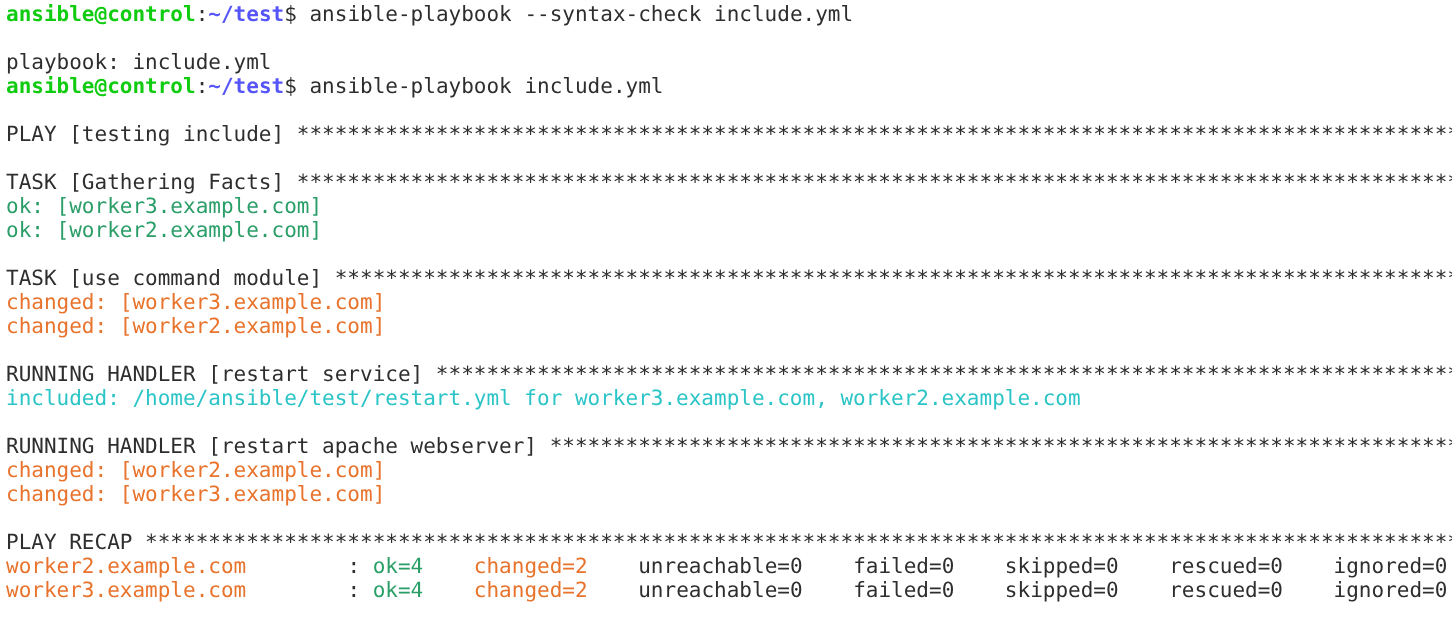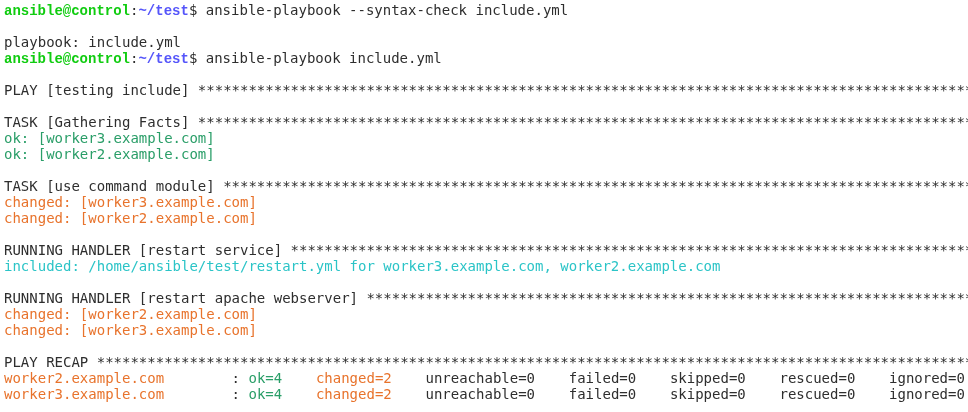--- a/index.html
+++ b/index.html
@@ -26,21 +26,20 @@
     white-space: pre;
     color: #2e2e2e;
   }
   .tl {
     height: 16px;
     white-space: pre;
     overflow: hidden;
   }
   .tl span.bold {
     font-weight: bold;
-    font-family: Liberation Mono, monospace;
   }
 </style>
 </head>
 <body>
 
 <main class="screen">
   <div class="term" id="terminal-output"><div class="tl"><span class="bold" style="color: rgb(16, 204, 16);">ansible@control</span><span style="color: rgb(46, 46, 46);">:</span><span class="bold" style="color: rgb(85, 85, 250);">~/test</span><span style="color: rgb(46, 46, 46);">$ </span><span style="color: rgb(46, 46, 46);">ansible-playbook --syntax-check include.yml</span></div><div class="tl"> </div><div class="tl"><span style="color: rgb(46, 46, 46);">playbook: include.yml</span></div><div class="tl"><span class="bold" style="color: rgb(16, 204, 16);">ansible@control</span><span style="color: rgb(46, 46, 46);">:</span><span class="bold" style="color: rgb(85, 85, 250);">~/test</span><span style="color: rgb(46, 46, 46);">$ </span><span style="color: rgb(46, 46, 46);">ansible-playbook include.yml</span></div><div class="tl"> </div><div class="tl"><span style="color: rgb(46, 46, 46);">PLAY [testing include] *******************************************************************************************************</span></div><div class="tl"> </div><div class="tl"><span style="color: rgb(46, 46, 46);">TASK [Gathering Facts] *******************************************************************************************************</span></div><div class="tl"><span style="color: rgb(42, 158, 104);">ok: [worker3.example.com]</span></div><div class="tl"><span style="color: rgb(42, 158, 104);">ok: [worker2.example.com]</span></div><div class="tl"> </div><div class="tl"><span style="color: rgb(46, 46, 46);">TASK [use command module] ****************************************************************************************************</span></div><div class="tl"><span style="color: rgb(232, 115, 44);">changed: [worker3.example.com]</span></div><div class="tl"><span style="color: rgb(232, 115, 44);">changed: [worker2.example.com]</span></div><div class="tl"> </div><div class="tl"><span style="color: rgb(46, 46, 46);">RUNNING HANDLER [restart service] ********************************************************************************************</span></div><div class="tl"><span style="color: rgb(43, 196, 199);">included: /home/ansible/test/restart.yml for worker3.example.com, worker2.example.com</span></div><div class="tl"> </div><div class="tl"><span style="color: rgb(46, 46, 46);">RUNNING HANDLER [restart apache webserver] ***********************************************************************************</span></div><div class="tl"><span style="color: rgb(232, 115, 44);">changed: [worker2.example.com]</span></div><div class="tl"><span style="color: rgb(232, 115, 44);">changed: [worker3.example.com]</span></div><div class="tl"> </div><div class="tl"><span style="color: rgb(46, 46, 46);">PLAY RECAP *******************************************************************************************************************</span></div><div class="tl"><span style="color: rgb(232, 115, 44);">worker2.example.com</span><span style="color: rgb(46, 46, 46);">        : </span><span style="color: rgb(42, 158, 104);">ok=4</span><span style="color: rgb(46, 46, 46);">    </span><span style="color: rgb(232, 115, 44);">changed=2</span><span style="color: rgb(46, 46, 46);">    unreachable=0    failed=0    skipped=0    rescued=0    ignored=0</span></div><div class="tl"><span style="color: rgb(232, 115, 44);">worker3.example.com</span><span style="color: rgb(46, 46, 46);">        : </span><span style="color: rgb(42, 158, 104);">ok=4</span><span style="color: rgb(46, 46, 46);">    </span><span style="color: rgb(232, 115, 44);">changed=2</span><span style="color: rgb(46, 46, 46);">    unreachable=0    failed=0    skipped=0    rescued=0    ignored=0</span></div><div class="tl"> </div></div>
 </main>
 
 </body></html>

